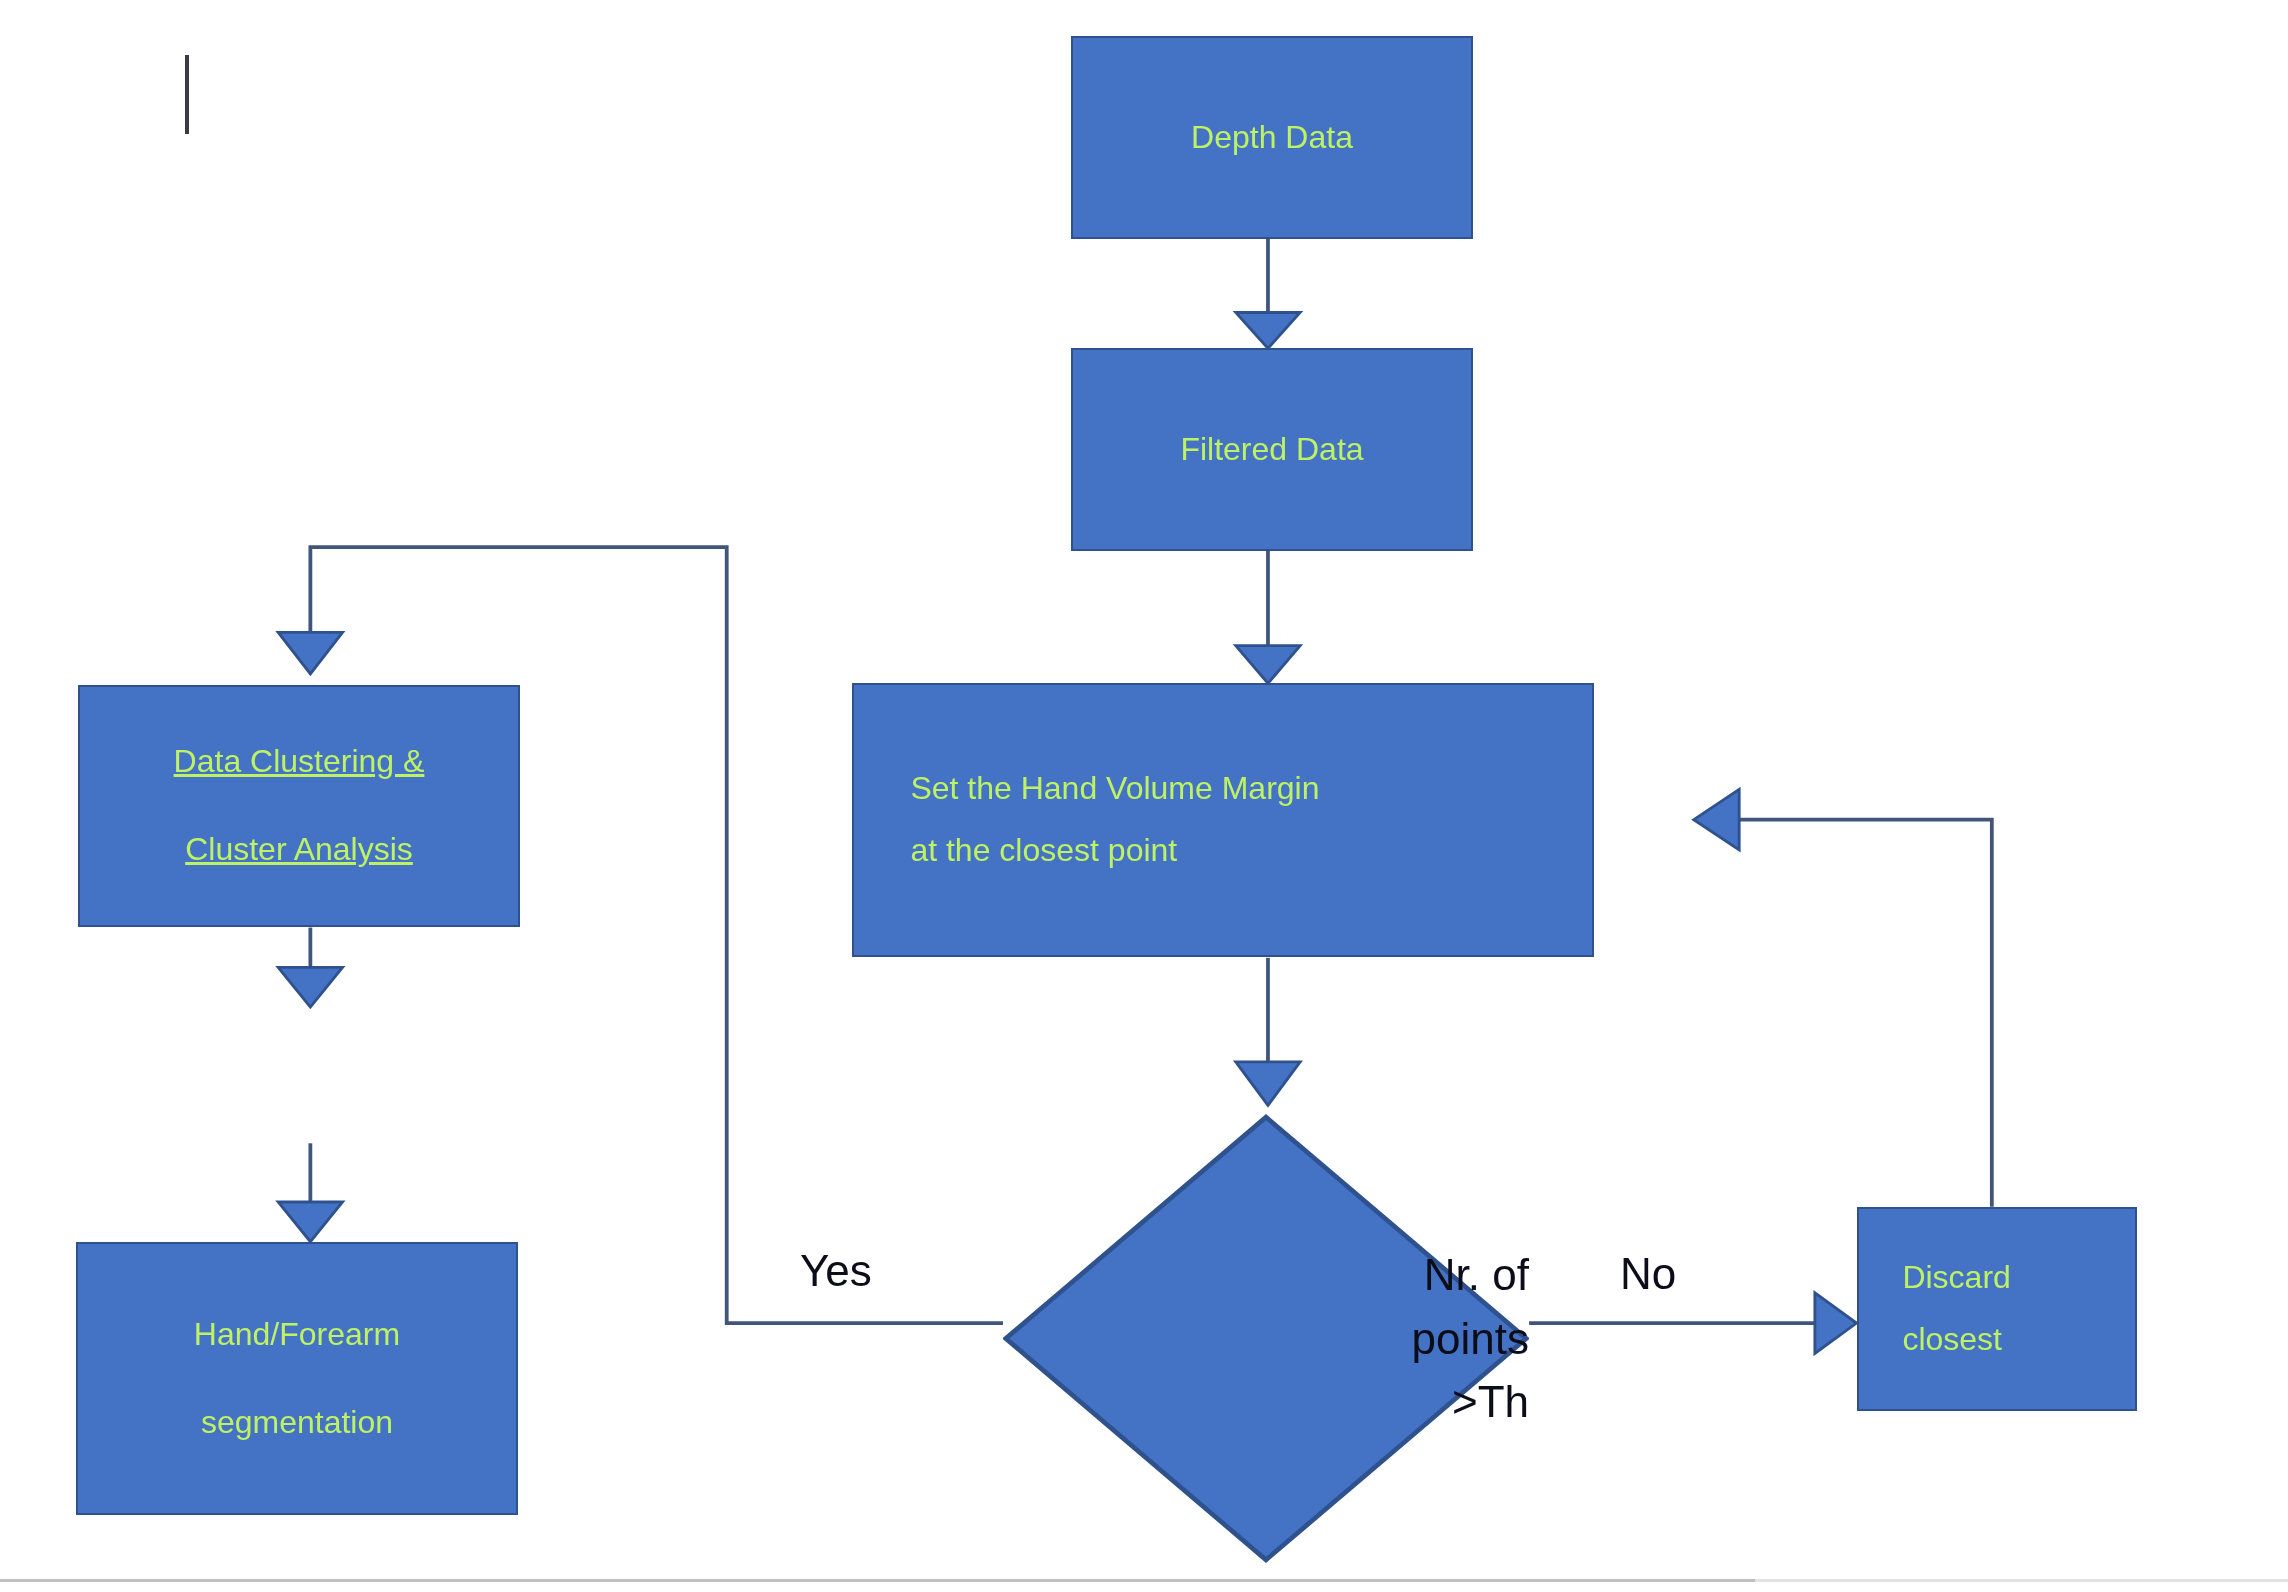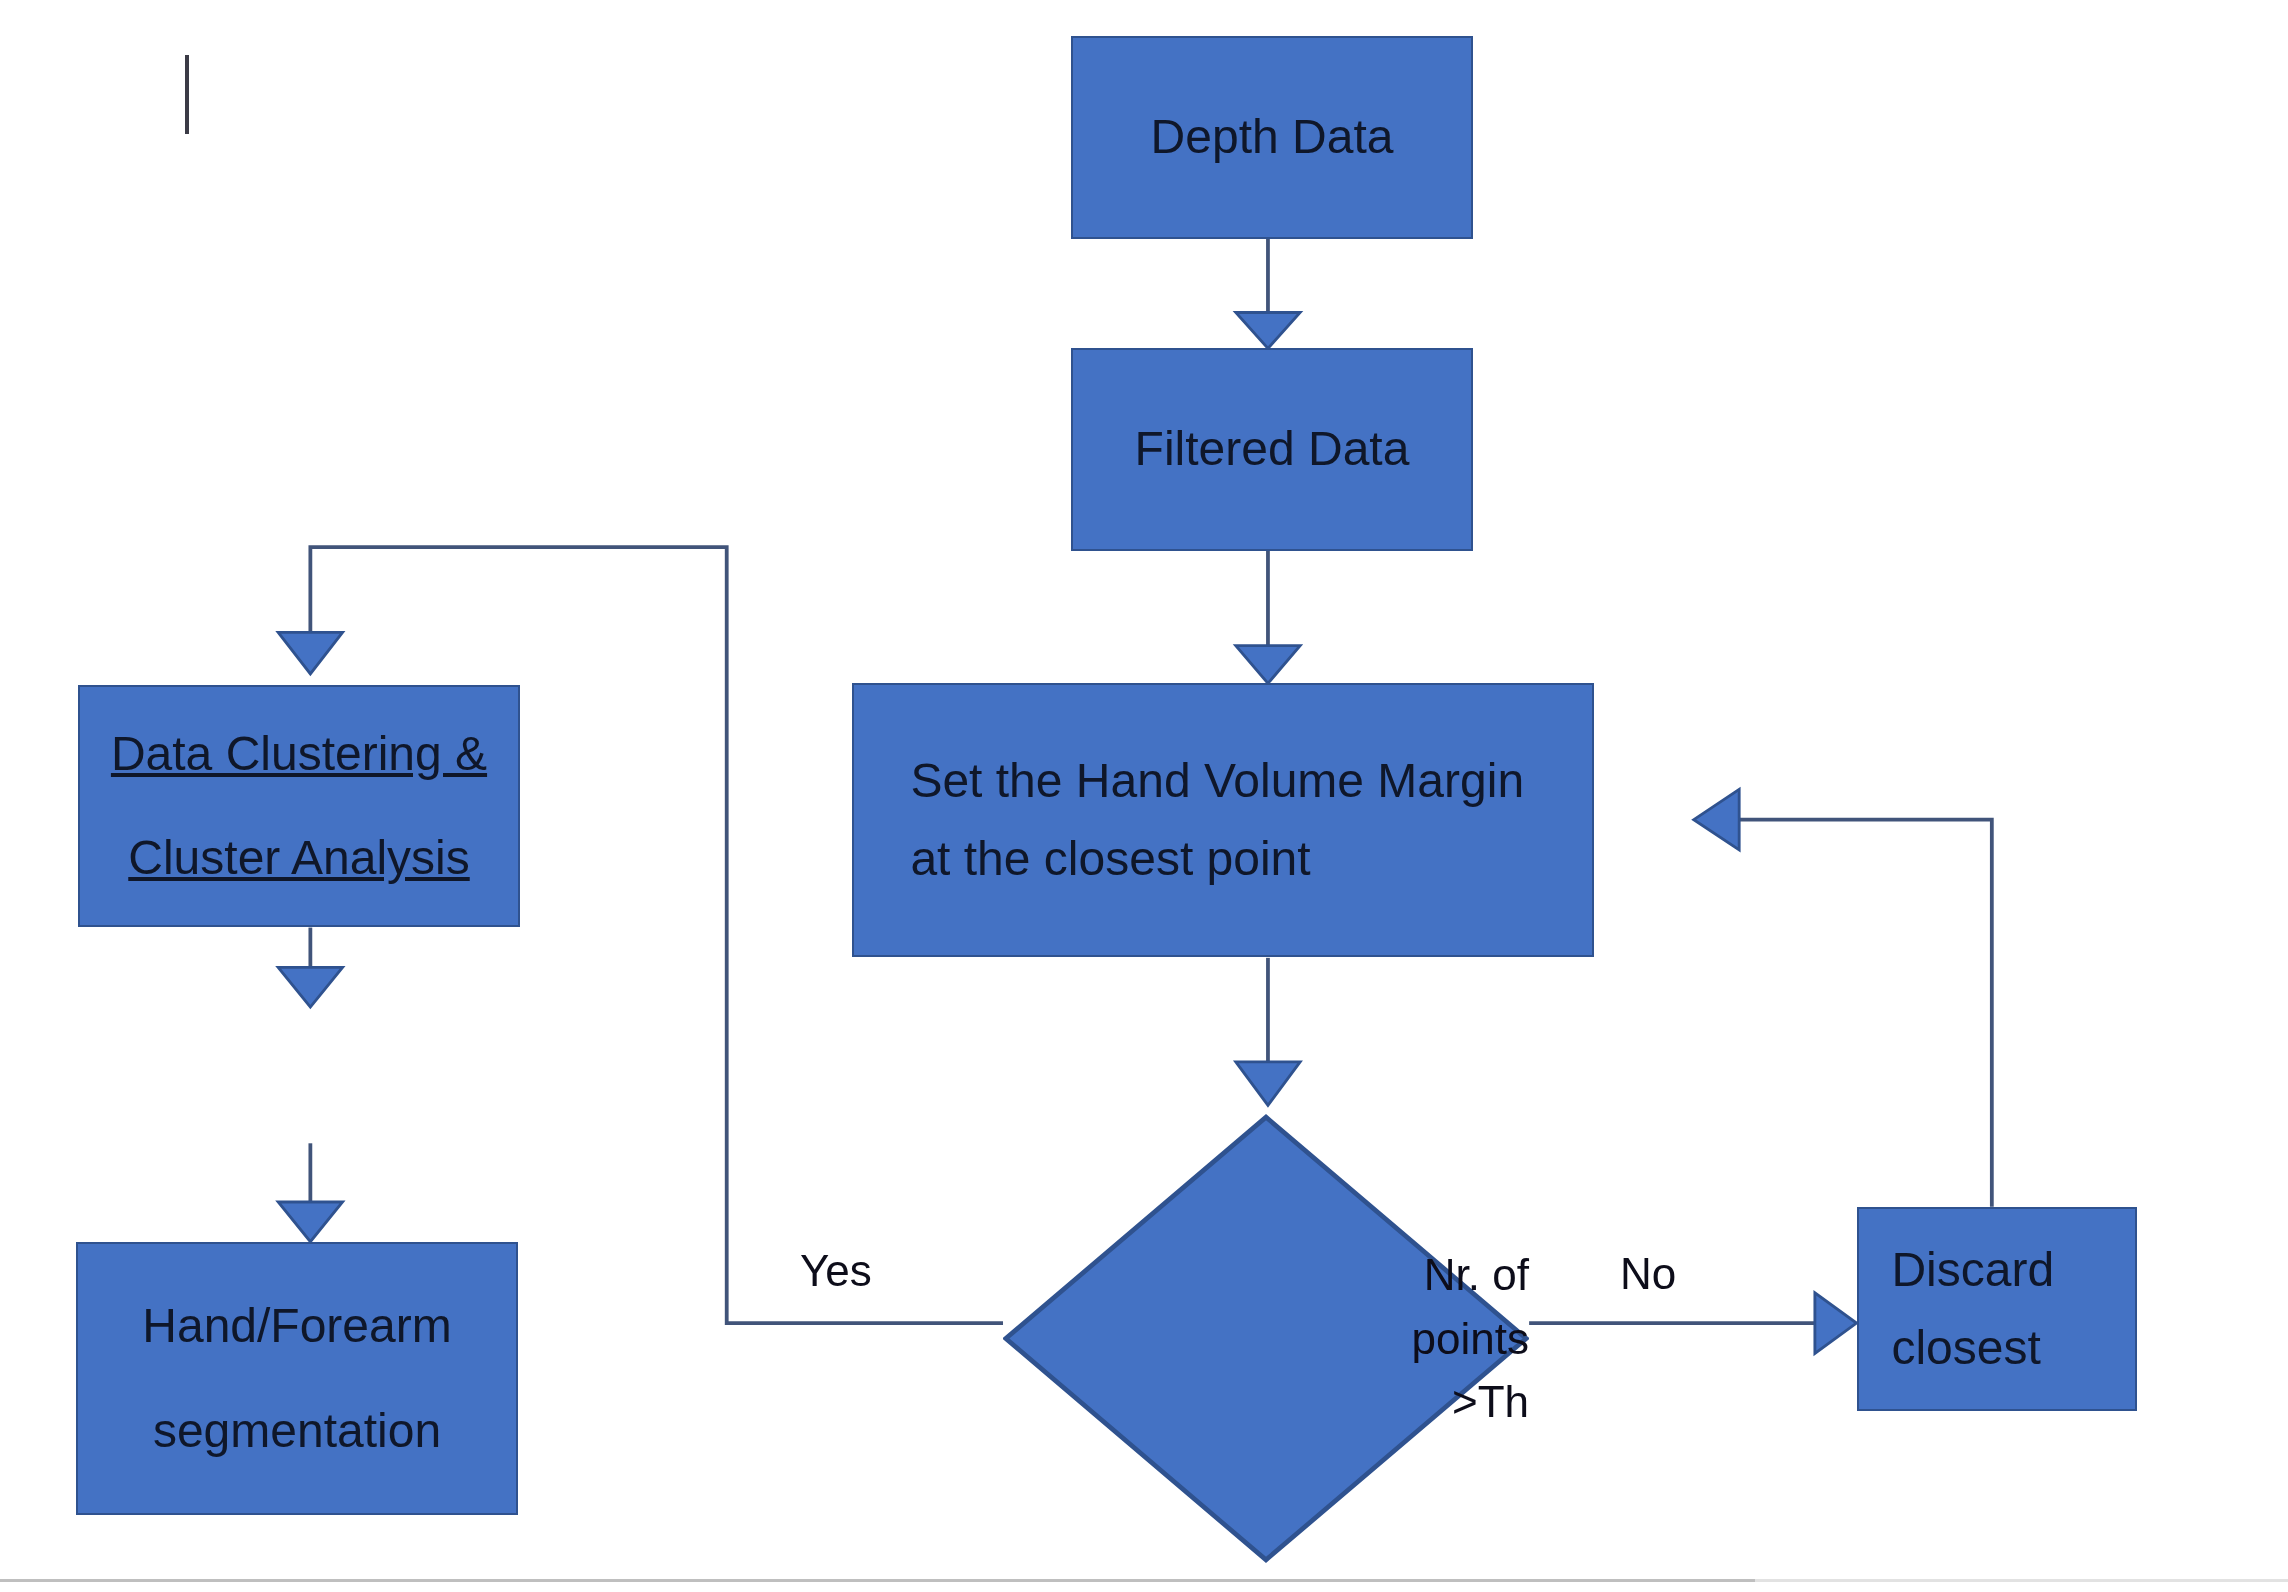--- a/index.html
+++ b/index.html
@@ -26,23 +26,23 @@
   }
   .node {
     position: absolute;
     box-sizing: border-box;
     background: #4472C4;
     border: 2.8px solid #2F528F;
     display: flex;
     flex-direction: column;
     align-items: center;
     justify-content: center;
-    color: #0f172a;
+    color: #bef264;
     font-family: "Liberation Sans", sans-serif;
-    font-size: 48px;
+    font-size: 32px;
     line-height: 1.05;
     text-align: center;
     z-index: 3;
   }
   .node .line {
     display: block;
     padding: 0 11.4px;
     white-space: nowrap;
   }
   .node .line + .line { margin-top: 54px; }
@@ -186,21 +186,21 @@
     <svg class="diamond-shape" viewBox="0 0 556 474" width="526" height="449">
       <polygon points="278,3 553,237 278,471 3,237" fill="#4472C4" stroke="#2F528F" stroke-width="5"></polygon>
     </svg>
     <div class="diamond-label">
       <span class="line">Nr. of</span>
       <span class="line">points</span>
       <span class="line">&gt;Th</span>
     </div>
   </div>
 
-  <div class="node node-tight" style="left:1857px; top:1207px; width:280px; height:204px; align-items:flex-start; padding-left:21px;justify-content:center;">
+  <div class="node node-tight" style="left:1857px; top:1207px; width:280px; height:204px; align-items:flex-start; padding-left:32px;justify-content:center;">
     <span class="line">Discard</span>
     <span class="line">closest</span>
   </div>
 
   <div class="node" style="left:78px; top:685px; width:442px; height:242px;text-decoration:underline;">
     <span class="line">Data Clustering &amp;</span>
     <span class="line">Cluster Analysis</span>
   </div>
 
 

